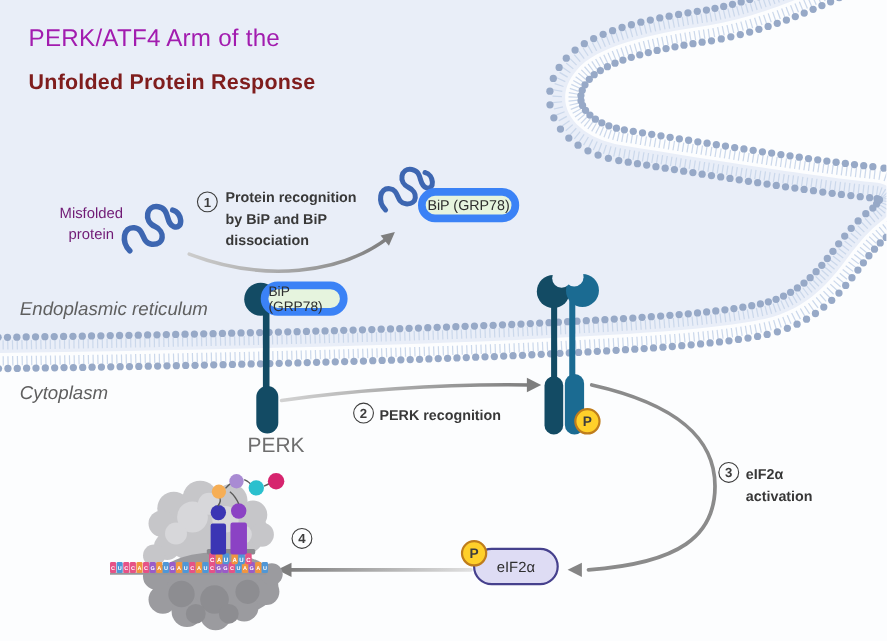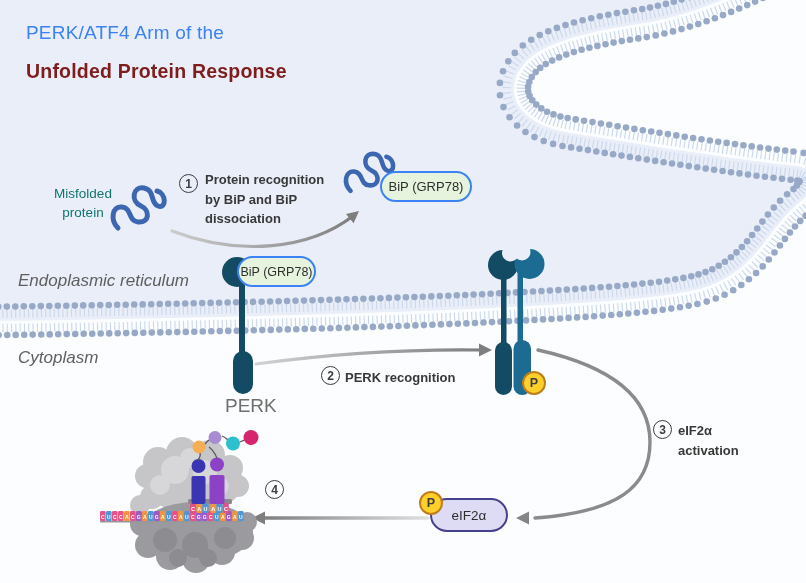--- a/index.html
+++ b/index.html
@@ -1,31 +1,31 @@
 <!DOCTYPE html>
 <html><head>
 <meta charset="utf-8">
 <style>
   html,body{margin:0;padding:0;}
   body{font-family:"Liberation Sans", sans-serif;}
   #canvas{position:relative;width:806px;height:583px;background:#FCFDFE;overflow:hidden;}
   #bg-svg{position:absolute;left:0;top:0;z-index:1;}
   .overlay{position:absolute;z-index:2;}
-  .title-line1{font-size:19px;font-weight:500;color:#3b82f6;letter-spacing:.2px;}
+  .title-line1{font-size:22px;font-weight:500;color:#a21caf;letter-spacing:.2px;}
   .title-line2{font-size:19.5px;font-weight:bold;color:#7f1d1d;margin-top:16px;letter-spacing:.2px;}
   .region-label{font-size:17px;font-style:italic;color:#5F5F5F;}
-  .gray-label{font-size:13.5px;color:#0f766e;line-height:19px;text-align:center;}
+  .gray-label{font-size:13.5px;color:#701a75;line-height:19px;text-align:center;}
   .perk-label{font-size:19px;color:#6E6E6E;}
   .step-circle{width:19px;height:19px;border:1.7px solid #3D3D3D;border-radius:50%;
     color:#3D3D3D;font-size:12px;font-weight:bold;display:flex;align-items:center;
     justify-content:center;box-sizing:border-box;background:transparent;}
   .step-text{font-size:13px;font-weight:bold;color:#383838;line-height:19.5px;}
   .pill{position:absolute;z-index:2;display:flex;align-items:center;justify-content:center;
     box-sizing:border-box;font-size:13px;color:#2E2E2E;}
-  .pill-green{background:#E6F4DE;border:2px solid #3b82f6;border-radius:16px;}
+  .pill-green{background:#E6F4DE;border:7px solid #3b82f6;border-radius:16px;}
   .pill-purple{background:#DEDCF4;border:2px solid #46418D;border-radius:17px;font-size:13.5px;}
   .p-badge{position:absolute;z-index:3;width:24px;height:24px;border-radius:50%;
     background:#FFD02A;border:2px solid #BF7D1C;box-sizing:border-box;display:flex;
     align-items:center;justify-content:center;font-size:12.5px;font-weight:bold;color:#3D3D3D;}
 </style>
 </head>
 <body>
 
 <div id="canvas">
 

